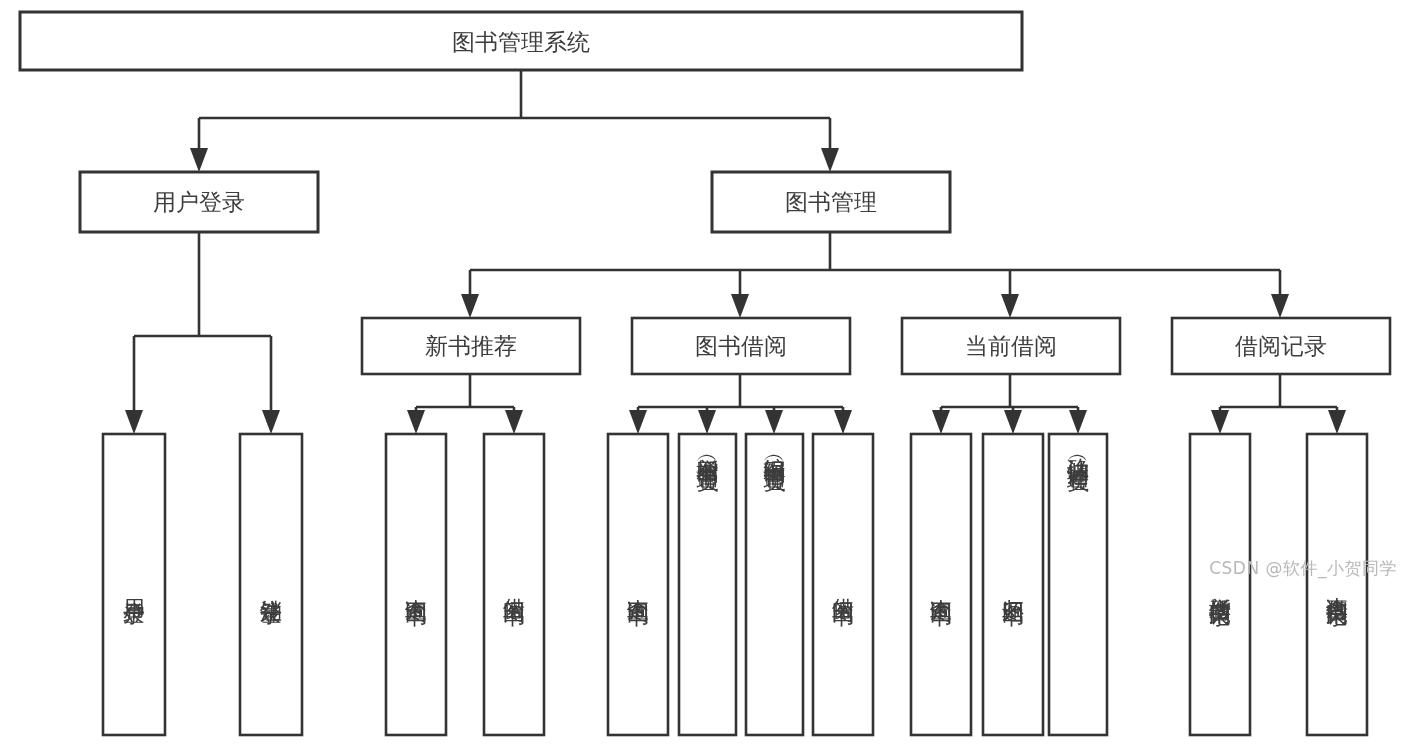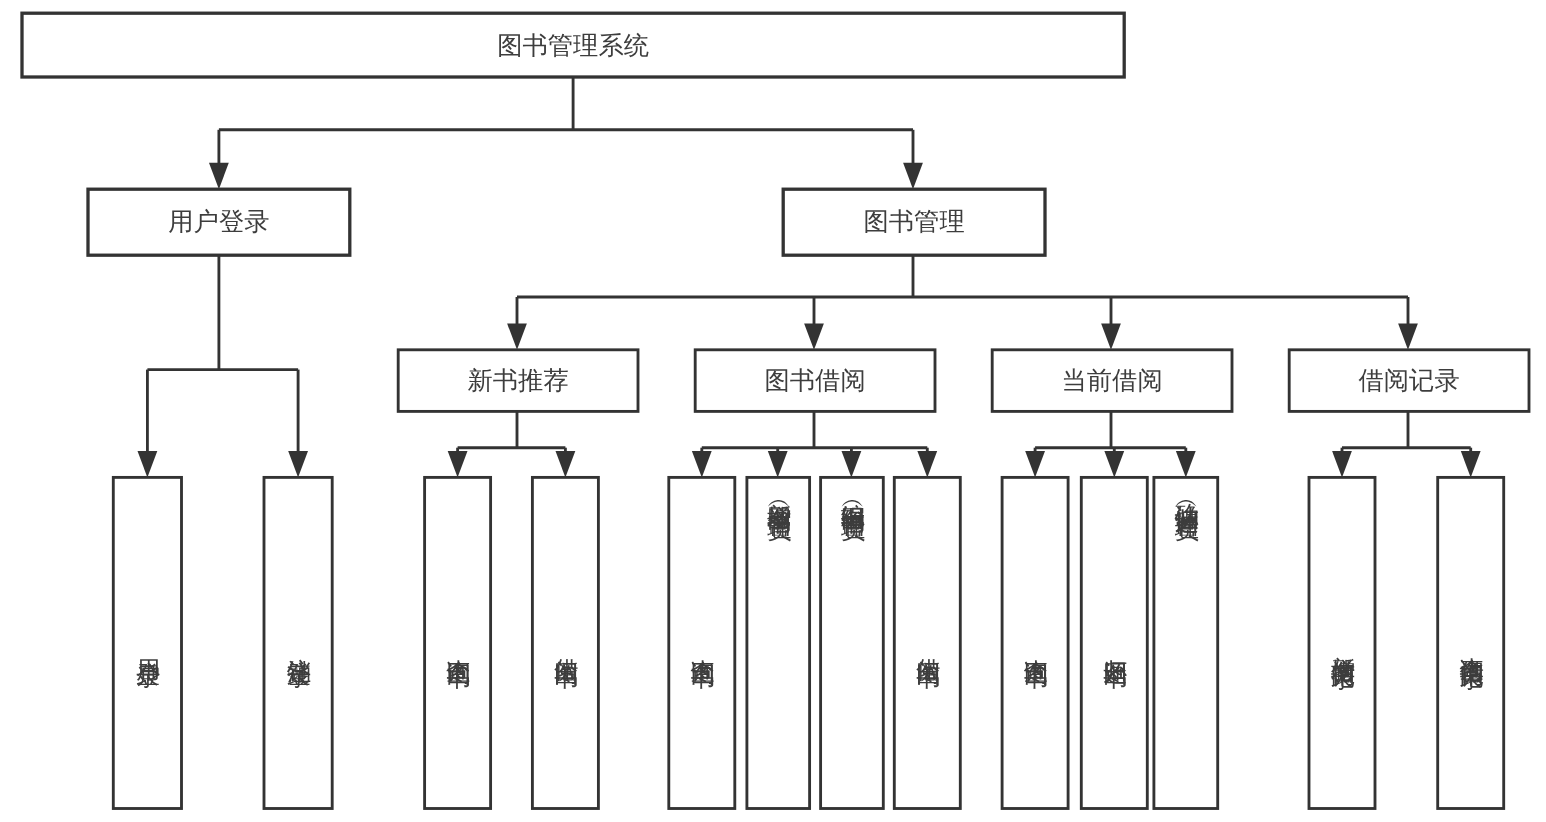--- a/index.html
+++ b/index.html
@@ -242,14 +242,15 @@
   <div class="vlabel-wrap" style="left:1049px; top:434px; width:58px; height:301px; align-items:flex-start;">
     <span class="vlabel" style="margin-top:6px;">确认归还（管理员）</span>
   </div>
   <div class="vlabel-wrap" style="left:1190px; top:434px; width:60px; height:301px;">
     <span class="vlabel">新增借阅记录</span>
   </div>
   <div class="vlabel-wrap" style="left:1307px; top:434px; width:60px; height:301px;">
     <span class="vlabel">查询借阅记录</span>
   </div>
 
+  <div class="watermark">CSDN @软件_小贺同学</div>
 
 </div>
 
 </body></html>

